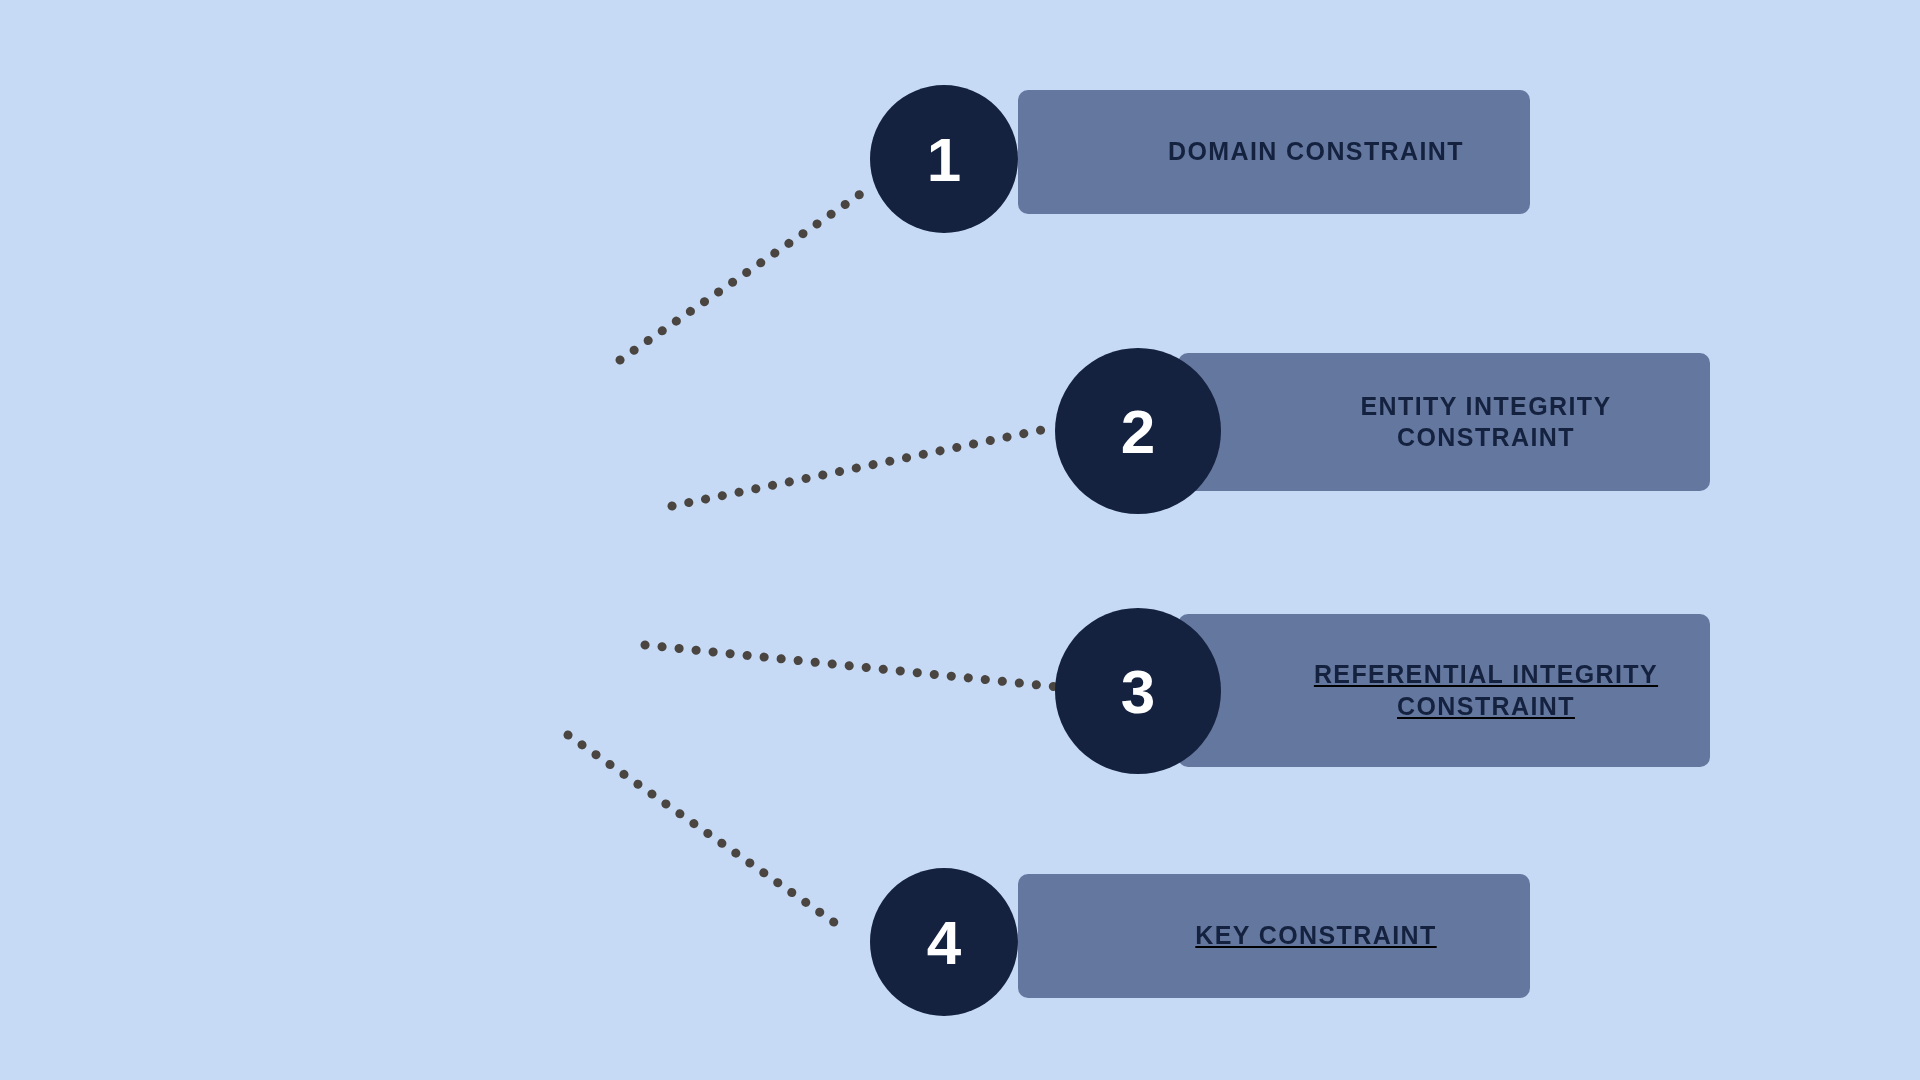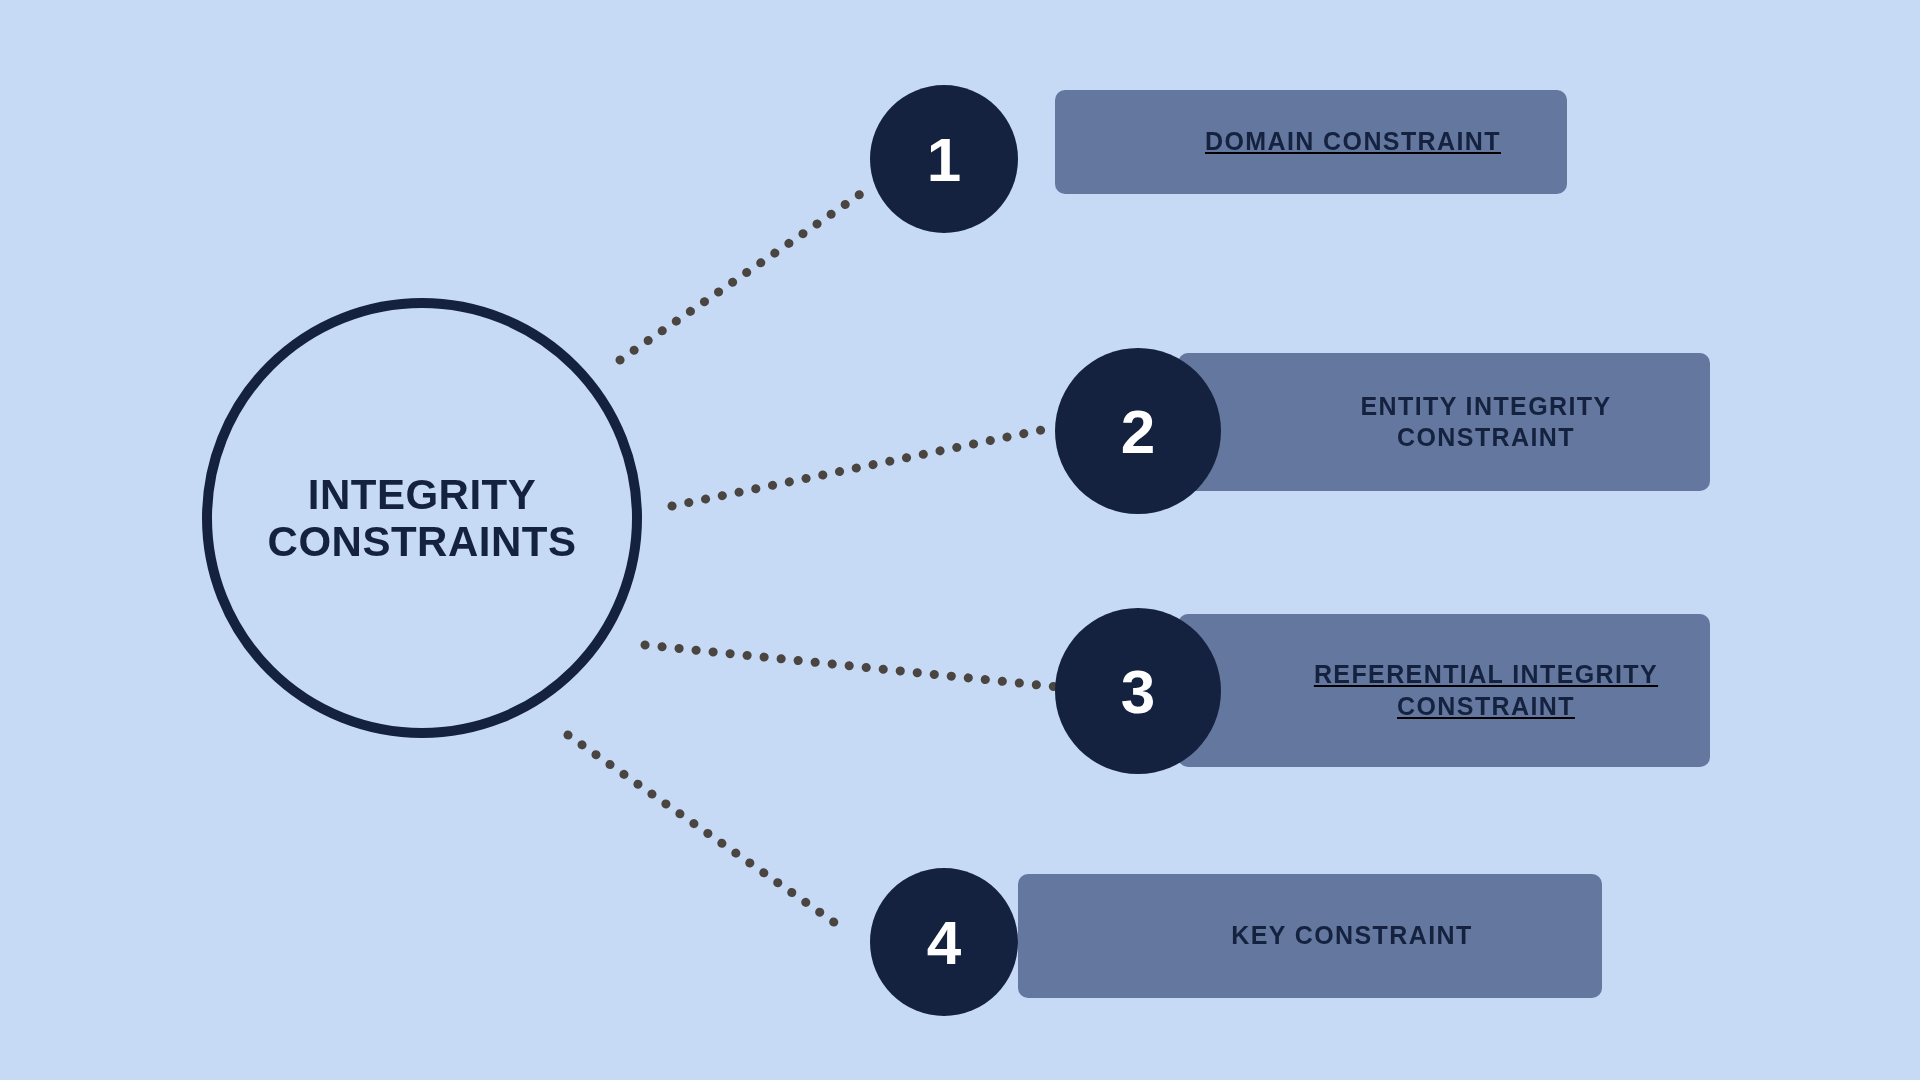--- a/index.html
+++ b/index.html
@@ -84,50 +84,46 @@
     background: #14223f;
     display: flex;
     align-items: center;
     justify-content: center;
     color: #ffffff;
     font-size: 62px;
     font-weight: 700;
   }
 
   
-  #row-1 .bar   { left: 1055px; top: 90px;  width: 512px; height: 104px; text-decoration: underline; }
+  #row-1 .bar   { left: 1018px; top: 90px;  width: 512px; height: 124px; }
   #row-1 .badge { left: 870px;  top: 85px;  width: 148px; height: 148px; }
 
   #row-2 .bar   { left: 1178px; top: 353px; width: 532px; height: 138px; }
   #row-2 .badge { left: 1055px; top: 348px; width: 166px; height: 166px; }
 
   #row-3 .bar   { left: 1178px; top: 614px; width: 532px; height: 153px; text-decoration: underline; }
   #row-3 .badge { left: 1055px; top: 608px; width: 166px; height: 166px; }
 
-  #row-4 .bar   { left: 1018px; top: 874px; width: 584px; height: 124px; }
+  #row-4 .bar   { left: 1018px; top: 874px; width: 512px; height: 124px; text-decoration: underline; }
   #row-4 .badge { left: 870px;  top: 868px; width: 148px; height: 148px; }
 </style>
 </head>
 <body>
 
 <div id="stage">
 
   <svg id="connectors" viewBox="0 0 1920 1080" width="1920" height="1080" aria-hidden="true">
     <g stroke="#4a4540" stroke-width="9" stroke-linecap="round" fill="none">
       <line x1="620" y1="360" x2="872" y2="186" stroke-dasharray="0.1 17"></line>
       <line x1="672" y1="506" x2="1056" y2="427" stroke-dasharray="0.1 17"></line>
       <line x1="645" y1="645" x2="1058" y2="687" stroke-dasharray="0.1 17"></line>
       <line x1="568" y1="735" x2="845" y2="930" stroke-dasharray="0.1 17"></line>
     </g>
   </svg>
 
-  <div id="hub">
-    <div id="hub-label">INTEGRITY
-CONSTRAINTS</div>
-  </div>
 
   <div class="row" id="row-1">
     <div class="bar">
       <span class="bar-label">DOMAIN CONSTRAINT</span>
     </div>
     <div class="badge">
       <span>1</span>
     </div>
   </div>
 

